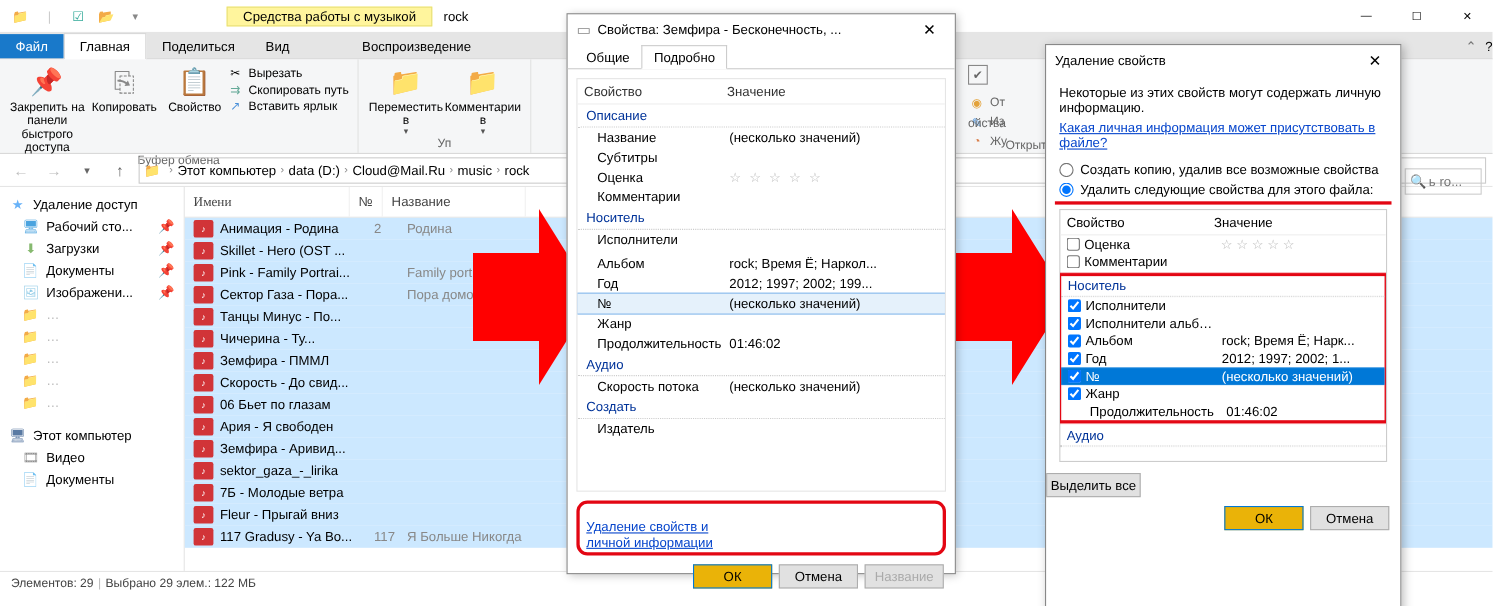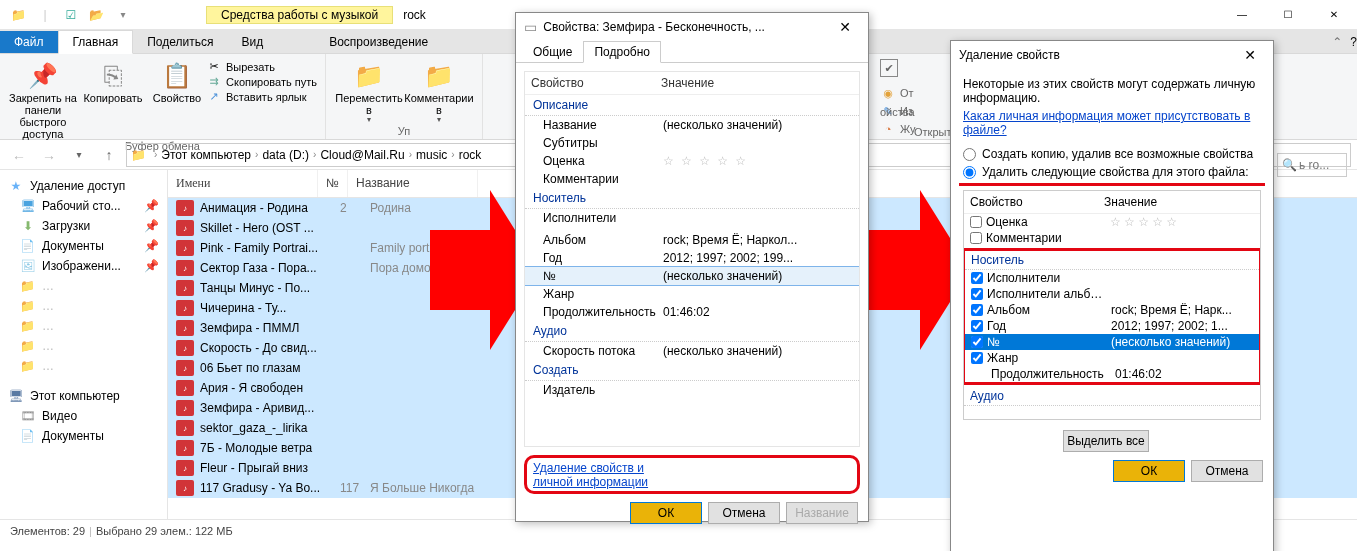--- a/index.html
+++ b/index.html
@@ -90,41 +90,41 @@
 .proplist-header { display: flex; font-size: 12px; border-bottom: 1px solid #eee; padding: 4px 6px; color: #333; }
 .pcol-name { width: 130px; }
 .pcol-val { flex: 1; }
 .prop-section { color: #003399; padding: 3px 8px; font-size: 12px; border-bottom: 1px dotted #ccc; }
 .prop-row { display: flex; padding: 2px 8px 2px 18px; font-size: 12px; }
 .prop-row .pn { width: 120px; }
 .prop-row .pv { flex: 1; color: #000; white-space: nowrap; overflow: hidden; text-overflow: ellipsis; }
 .prop-row.hl { background: #e5f1fb; outline: 1px solid #7eb4ea; }
 .prop-row .stars { color: #bbb; letter-spacing: 2px; }
 .dlg-link { display: inline-block; margin: 2px 12px; color: #0645cc; text-decoration: underline; font-size: 12px; }
-.link-highlight { border: 3px solid #e30613; border-radius: 10px; padding: 3px 170px 2px 6px; margin: 0 8px; display: inline-block; }
+.link-highlight { border: 3px solid #e30613; border-radius: 10px; padding: 14px 170px 2px 6px; margin: 0 8px; display: inline-block; }
 .dlg-buttons { display: flex; justify-content: flex-end; gap: 6px; padding: 8px 10px; }
 .dlg-btn { min-width: 72px; height: 22px; border: 1px solid #adadad; background: #e1e1e1; font-size: 12px; display: flex; align-items: center; justify-content: center; }
 .dlg-btn.default { border: 1px solid #0078d7; background: #eab308; margin-left: 15px; }
 .dlg-btn.disabled { color: #aaa; }
 
 
 .dialog.remove { left: 950px; top: 40px; width: 324px; height: 536px; }
 .remove-body { padding: 8px 12px 4px 12px; font-size: 12px; }
 .remove-link { color: #0645cc; text-decoration: underline; display: block; margin: 4px 0 8px 0; }
 .radio-opt { display: flex; align-items: center; gap: 6px; padding: 2px 0; }
 .radio-opt input { margin: 0; }
 .rm-listwrap { border: 3px solid #e30613; padding: 0; margin-top: 4px; }
 .rm-list { border: 1px solid #ccc; height: 230px; overflow-y: auto; }
 .rm-header { display: flex; font-size: 12px; padding: 4px 6px; border-bottom: 1px solid #eee; }
 .rm-row { display: flex; align-items: center; padding: 1px 6px; font-size: 12px; gap: 4px; white-space: nowrap; }
 .rm-row .rn { width: 120px; overflow: hidden; text-overflow: ellipsis; }
 .rm-row .rv { flex: 1; overflow: hidden; text-overflow: ellipsis; }
 .rm-row.selected { background: #0078d7; color: #fff; }
 .rm-section { color: #003399; padding: 2px 6px; font-size: 12px; border-bottom: 1px dotted #ccc; }
-.select-all { display: flex; justify-content: center; margin: 6px 12px 0 0; }
+.select-all { display: flex; justify-content: flex-start; margin: 6px 12px 0 0; }
 .dlg-btn.small { min-width: 86px; }
 
 
 .arrow { position: absolute; }
 .arrow svg { display: block; }
 
 
 .rhs-panel { position: absolute; left: 880px; top: 59px; display: flex; flex-direction: column; gap: 2px; font-size: 11px; color: #666; }
 .rhs-item { display: flex; align-items: center; gap: 4px; }
 .rhs-item .ico { width: 16px; height: 16px; display: inline-flex; align-items: center; justify-content: center; }

